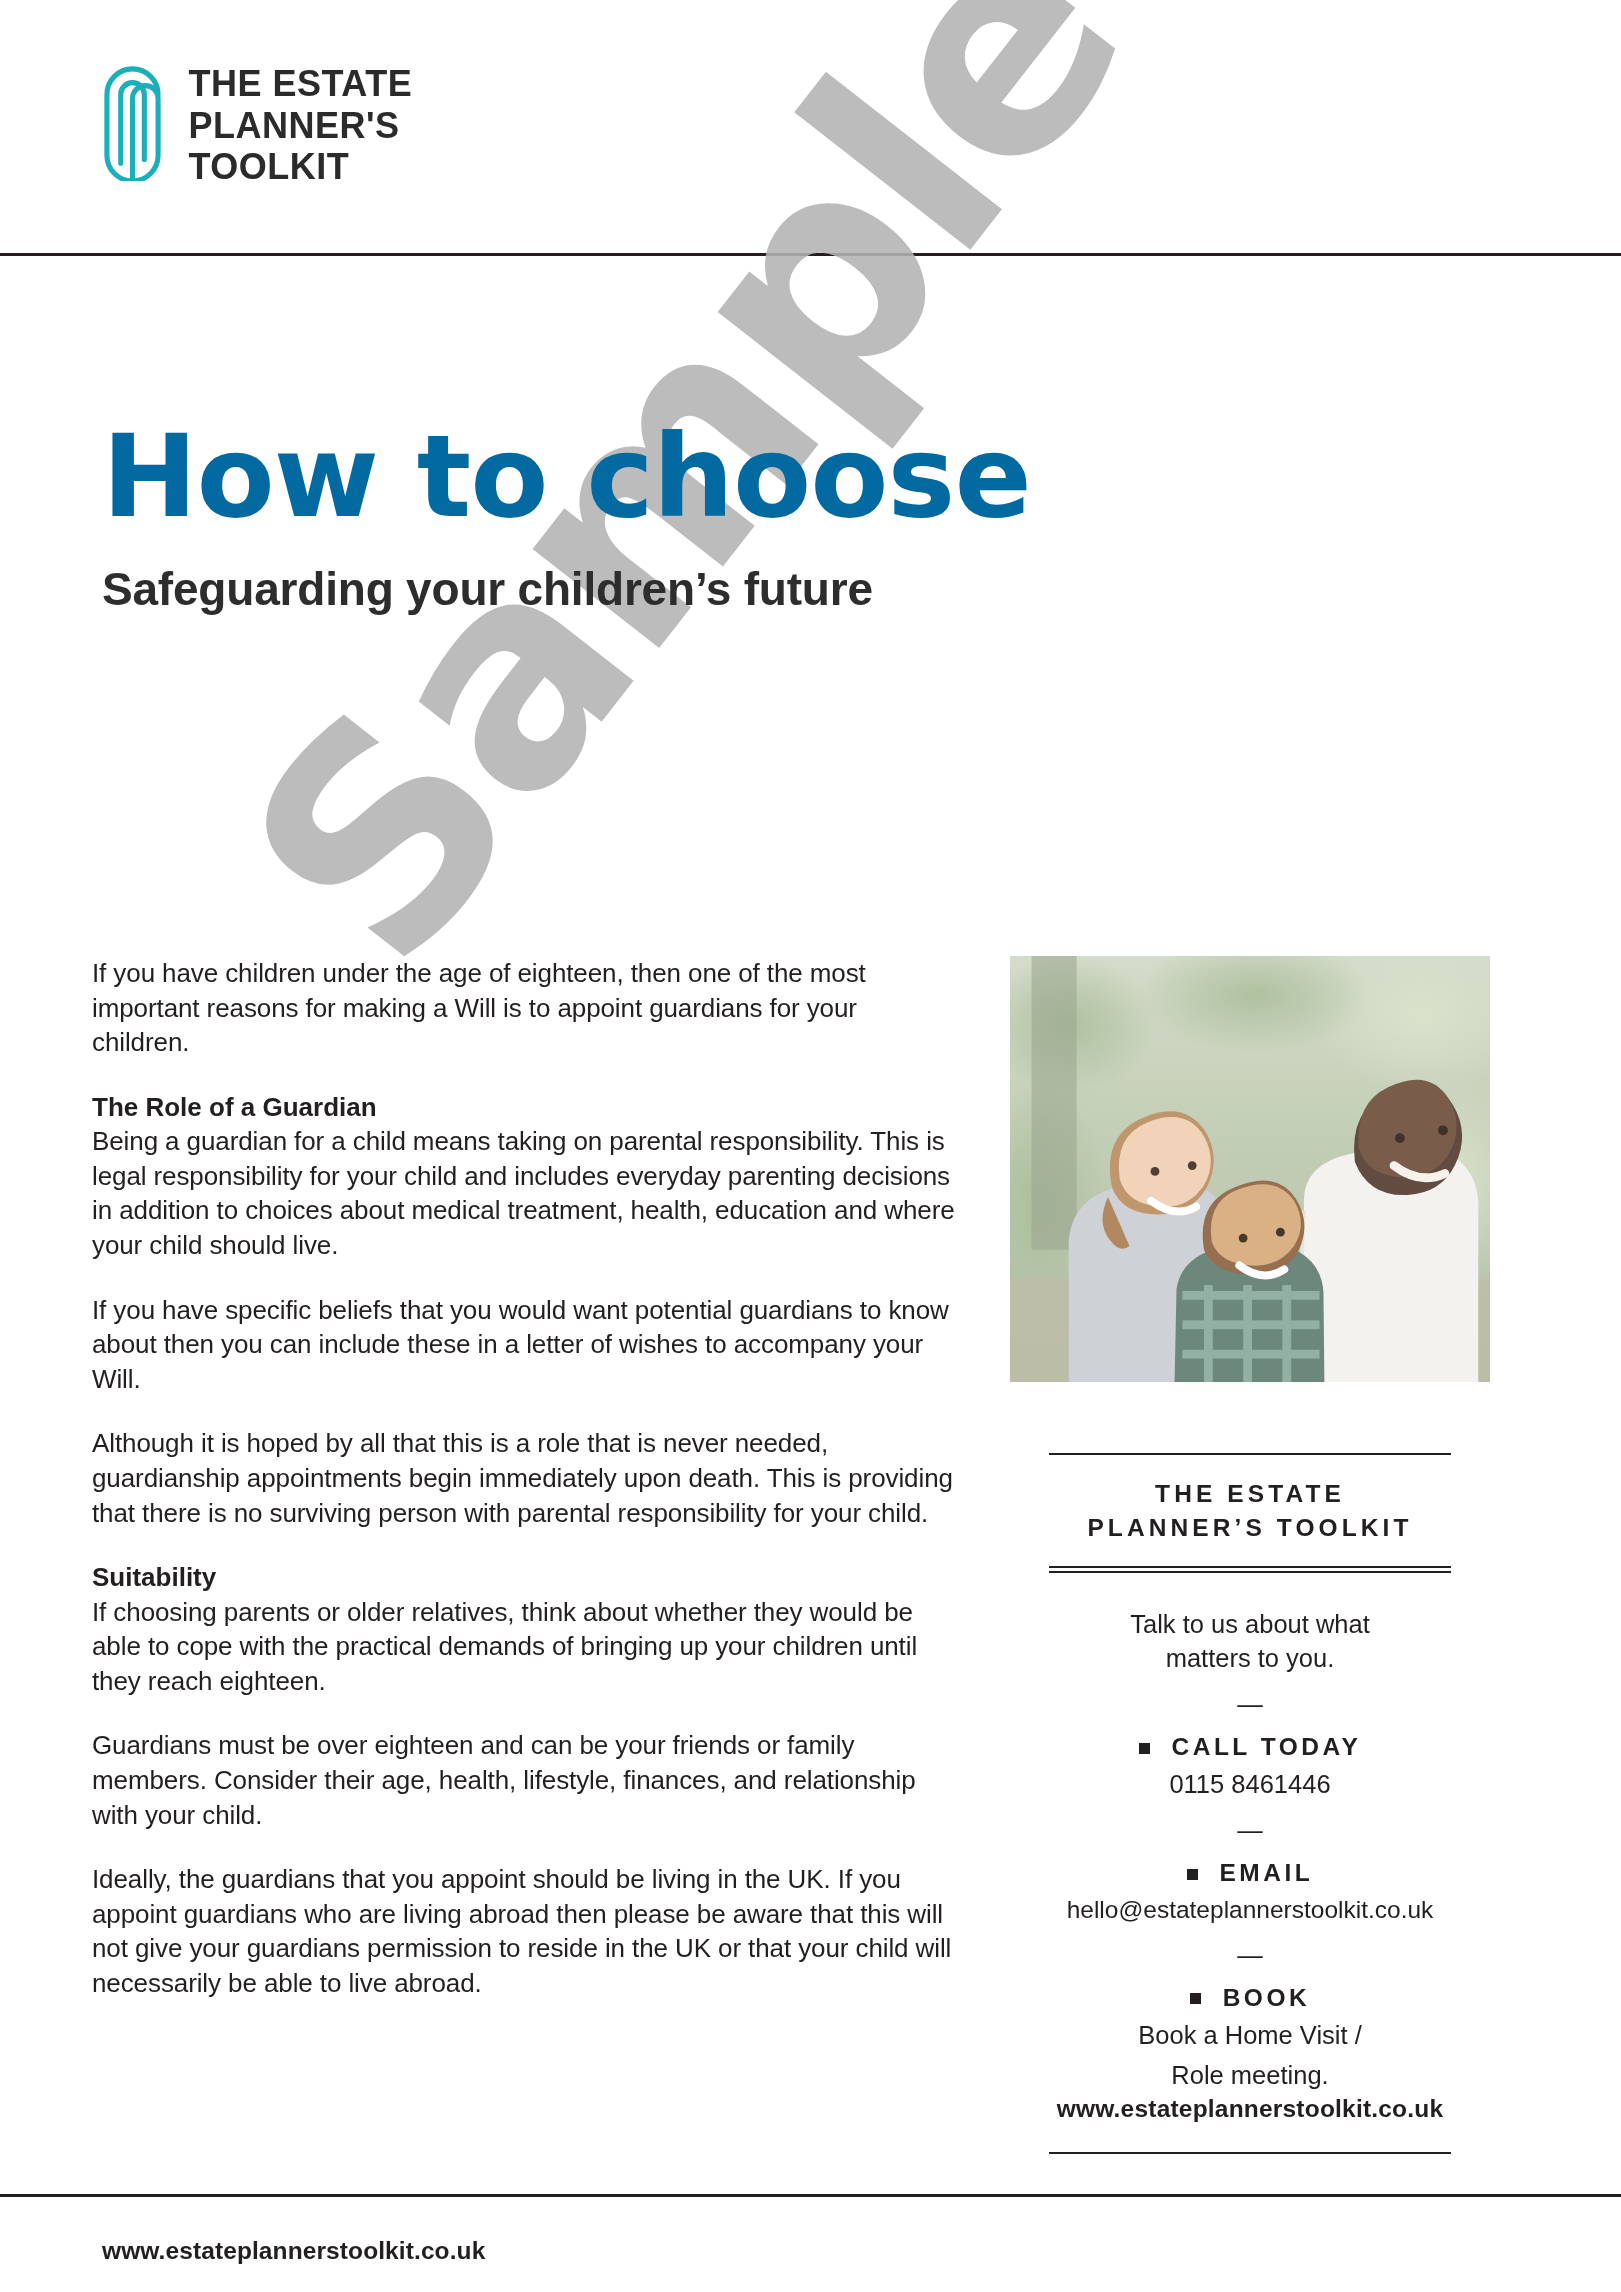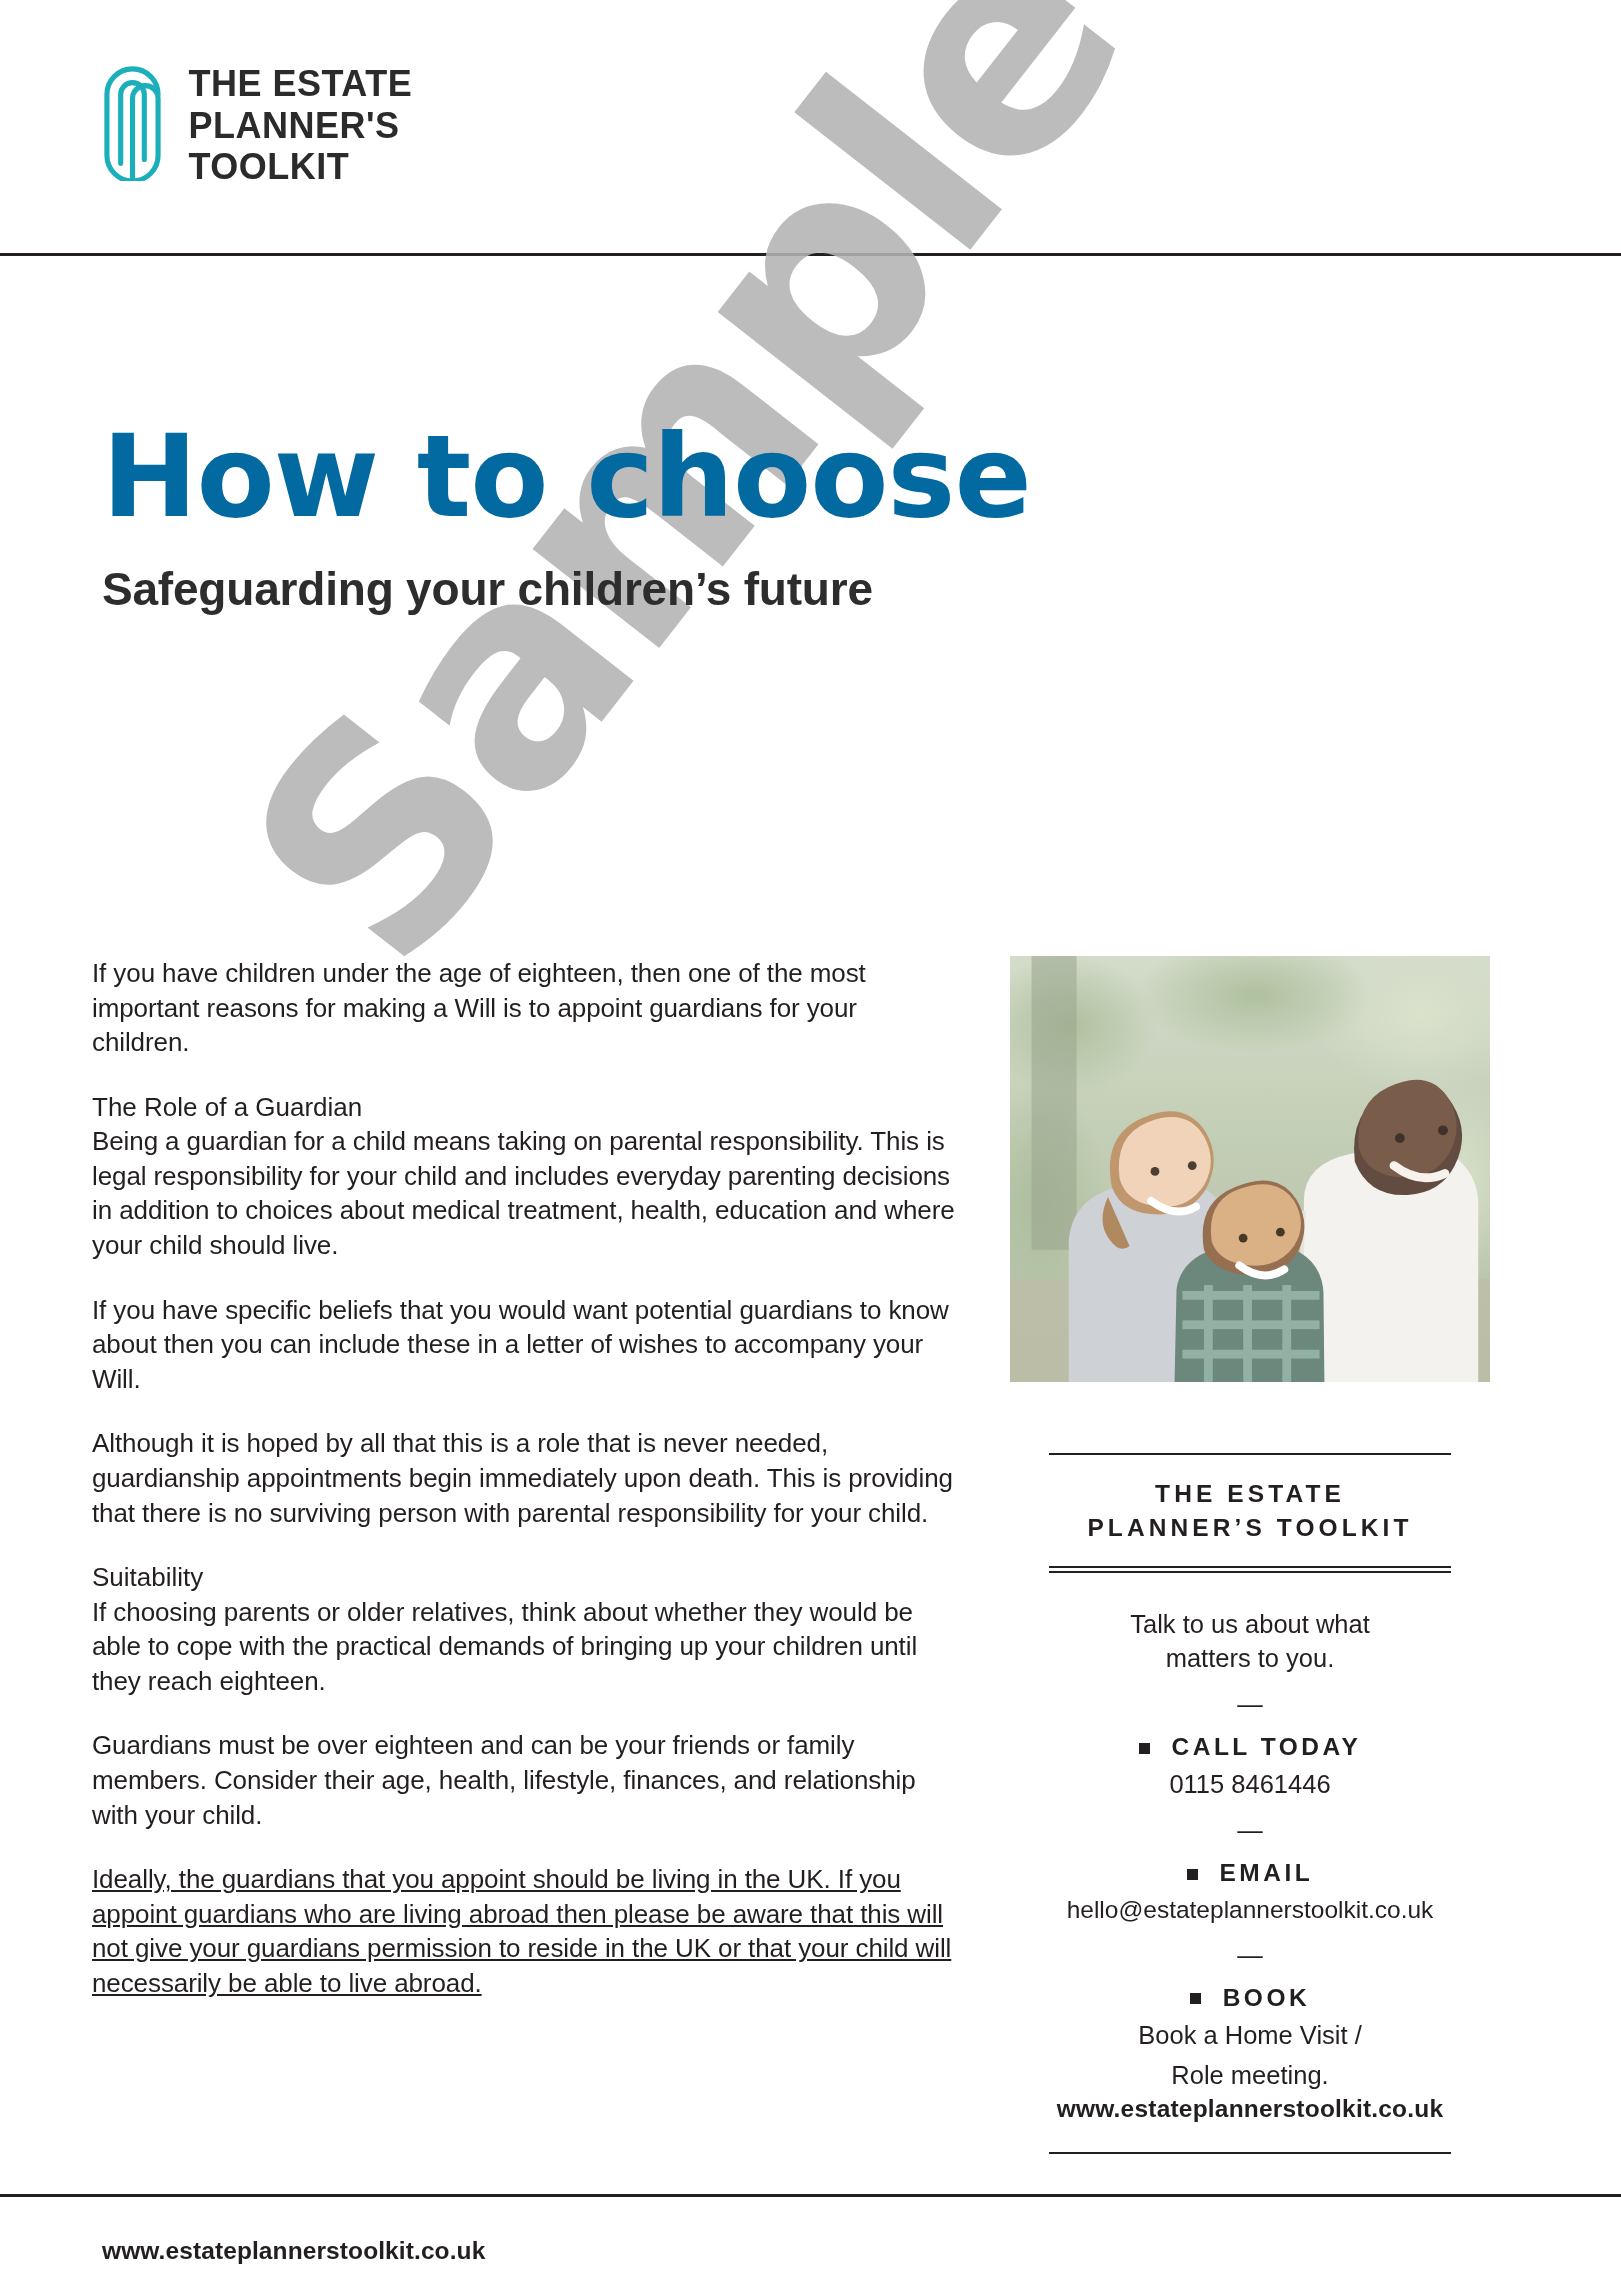--- a/index.html
+++ b/index.html
@@ -133,25 +133,25 @@
     width: 480px;
   }
 
   .body-p {
     font-size: 26px;
     line-height: 1.33;
     color: #231f20;
     margin-bottom: 30px;
     letter-spacing: -0.1px;
   }
-  .body-p:last-child { margin-bottom: 0; text-decoration: underline; }
+  .body-p:last-child { margin-bottom: 0; }
 
   .section-h {
     font-size: 26px;
-    font-weight: 400;
+    font-weight: 700;
     line-height: 1.33;
     color: #231f20;
     margin-bottom: 0;
   }
   .section-h + .body-p { margin-top: 0; }
 
   
   .photo {
     position: relative;
     width: 480px;

